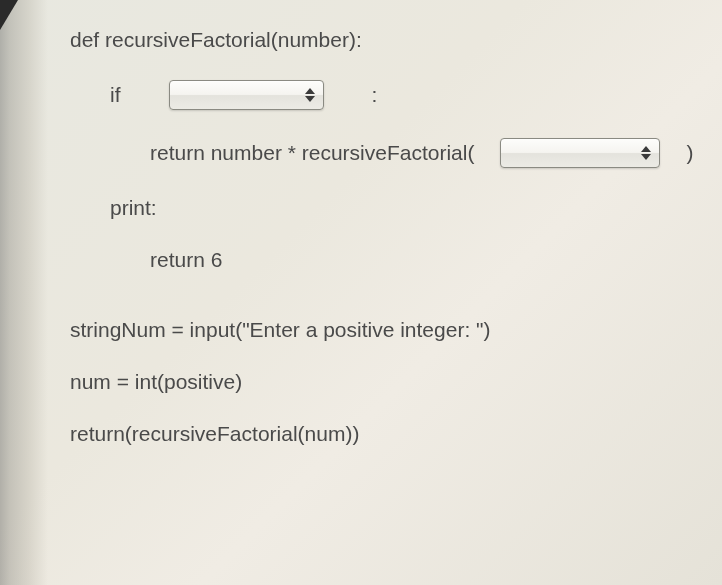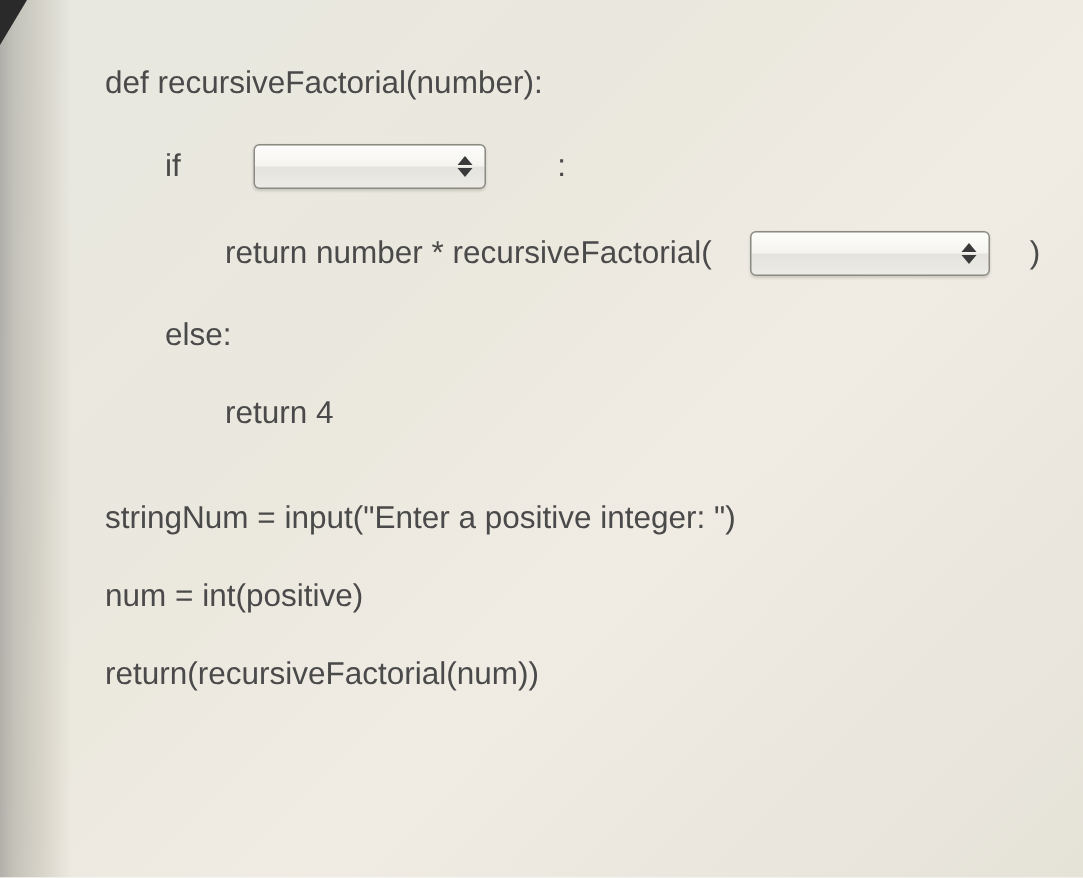--- a/index.html
+++ b/index.html
@@ -11,21 +11,21 @@
       width: 722px;
       height: 585px;
       background: linear-gradient(135deg, #e8e8e0 0%, #ebe8de 40%, #f0ece4 60%, #e5e2d8 100%);
       font-family: Arial, Helvetica, sans-serif;
       font-size: 21px;
       color: #4a4a4a;
       position: relative;
       overflow: hidden;
     }
     .page {
-      padding: 44px 20px 20px 70px;
+      padding: 28px 20px 20px 70px;
       position: relative;
     }
     .line {
       margin-bottom: 28px;
       display: flex;
       align-items: center;
       white-space: nowrap;
     }
     .indent1 {
       padding-left: 40px;
@@ -127,25 +127,25 @@
     <span class="dropdown wide2">
       <span class="arrows">
         <span class="arrow-up"></span>
         <span class="arrow-down"></span>
       </span>
     </span>
     <span>)</span>
   </div>
 
   <div class="line indent1">
-    <span>else:</span>
+    <span>print:</span>
   </div>
 
   <div class="line indent2">
-    <span>return 4</span>
+    <span>return 6</span>
   </div>
 
   <div class="gap"></div>
 
   <div class="line">
     <span>stringNum = input("Enter a positive integer: ")</span>
   </div>
 
   <div class="line">
     <span>num = int(positive)</span>

